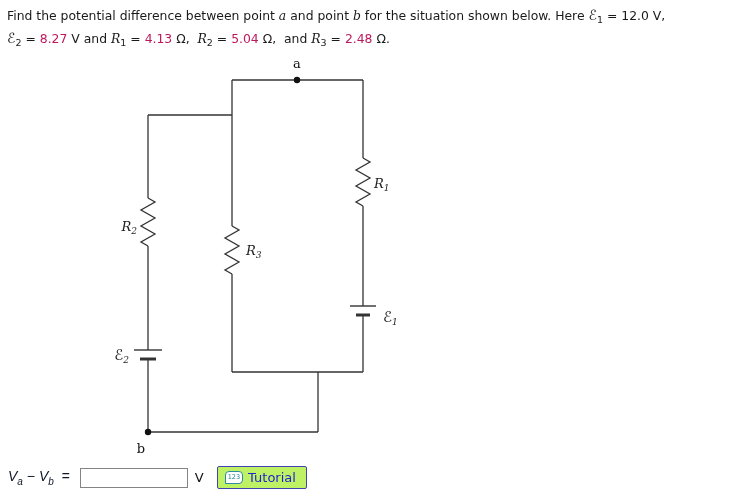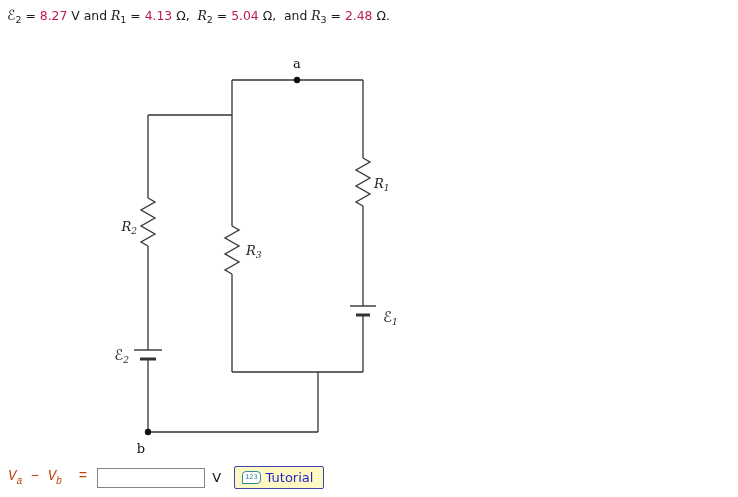--- a/index.html
+++ b/index.html
@@ -14,36 +14,37 @@
   sub { font-size:9.5px; }
   .red { color:#be185d; }
 
   .circuit-svg { position:absolute; left:0; top:0; pointer-events:none; }
   .t-var    { font-family:"DejaVu Serif", serif; font-style:italic; font-size:13px; fill:#222222; }
   .t-sub    { font-size:9px; }
   .t-script { font-family:"DejaVu Serif","DejaVu Sans", serif; font-style:italic; font-size:15px; fill:#222222; }
   .t-node   { font-family:"DejaVu Serif", serif; font-size:13px; fill:#111111; }
 
   .answer-row { position:absolute; left:8px; top:466px; display:flex; align-items:center; }
-  .ans-label { font-family:Liberation Mono, monospace; font-style:italic; font-size:14px; color:#c2410c; white-space:pre;text-align:center; }
+  .ans-label { font-family:Liberation Sans, sans-serif; font-style:italic; font-size:14px; color:#0f172a; white-space:pre;text-align:center; }
   .ans-label sub { font-size:10px; }
   .ans-input { margin-left:10px; width:100px; height:16px; border:1px solid #848484;
                font-size:12px; padding:1px 3px; font-family:"DejaVu Sans", sans-serif; }
   .ans-unit { margin-left:7px; font-size:13px; color:#111111; }
   .tutorial-btn { margin-left:13px; display:inline-flex; align-items:center; gap:5px;
-                  background:#fef9c3; border:1px solid #4343b0; border-radius:2px;
+                  background:#bef264; border:1px solid #4343b0; border-radius:2px;
                   padding:3px 10px 3px 7px; font-family:"DejaVu Sans", sans-serif;
                   font-size:13px; color:#2323cc; cursor:pointer; }
   .tut-icon { font-size:6.5px; line-height:1; color:#1f7f95; border:1px solid #2d8aa0;
               border-radius:4px 4px 4px 0; padding:2px; background:#ffffff; }
 </style>
 </head>
 <body>
 
 <div class="problem">
+  <div class="line"><span>Find the potential difference between point </span><span class="var">a</span><span> and point </span><span class="var">b</span><span> for the situation shown below. Here </span><span class="script-e">ℰ</span><sub>1</sub><span> = 12.0 V,</span></div>
   <div class="line"><span class="script-e">ℰ</span><sub>2</sub><span> = </span><span class="red">8.27</span><span> V and </span><span class="var">R</span><sub>1</sub><span> = </span><span class="red">4.13</span><span> Ω,  </span><span class="var">R</span><sub>2</sub><span> = </span><span class="red">5.04</span><span> Ω,  and </span><span class="var">R</span><sub>3</sub><span> = </span><span class="red">2.48</span><span> Ω.</span></div>
 </div>
 
 <svg class="circuit-svg" width="738" height="497" viewBox="0 0 738 497" xmlns="http://www.w3.org/2000/svg">
   <g stroke="#333333" stroke-width="1.3" fill="none">
     <path d="M232,80 H363"></path>
     <path d="M363,80 V158"></path>
     <path d="M363,158 L370,162 L356,170 L370,178 L356,186 L370,194 L356,202 L363,206"></path>
     <path d="M363,206 V306"></path>
     <path stroke-width="1.4" d="M350,306 H376"></path>

